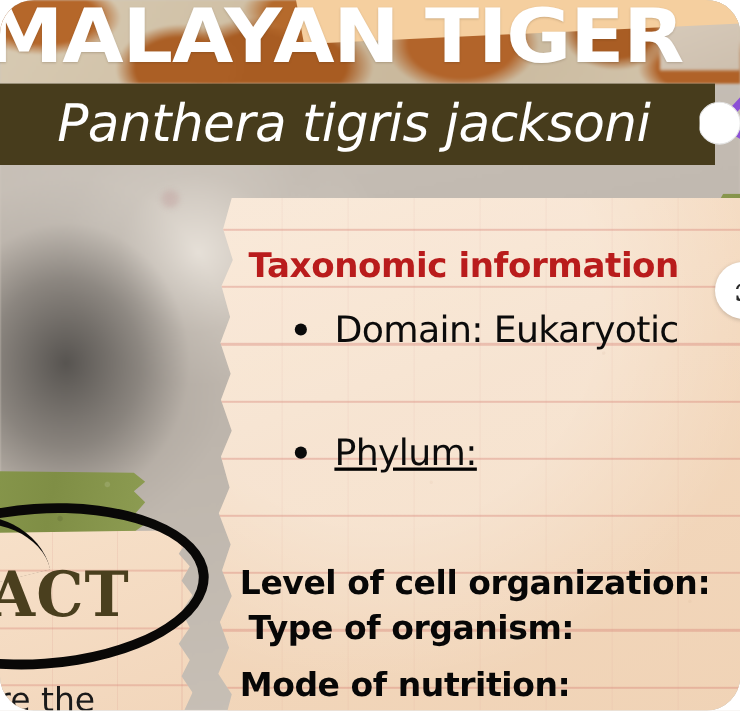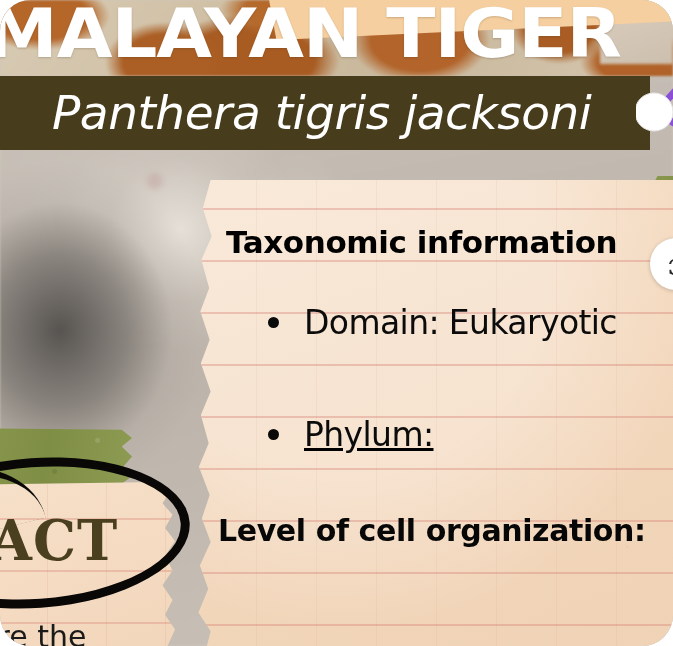--- a/index.html
+++ b/index.html
@@ -307,30 +307,29 @@
     width: 490px;
     height: 470px;
     overflow: hidden;
   }
   .sec-heading {
     position: absolute;
     font-family: "DejaVu Sans", sans-serif;
     font-weight: bold;
     font-size: 31px;
     line-height: 40px;
-    color: #000000;
+    color: #b91c1c;
     white-space: nowrap;
     letter-spacing: -0.4px;
   }
   .bullet-row {
     position: absolute;
     display: flex;
     align-items: baseline;
     white-space: nowrap;
-    margin-top: 23px;
   }
   .bullet-dot {
     display: inline-block;
     width: 11px;
     height: 11px;
     border-radius: 50%;
     background: #0a0a0a;
     margin-right: 25px;
     flex: 0 0 auto;
     position: relative;
@@ -399,21 +398,23 @@
     </div>
 
 
     <div class="bullet-row" style="left:72px; top:214px;text-decoration:underline;">
       <span class="bullet-dot"></span>
       <span class="bullet-text">Phylum:</span>
     </div>
 
     <div class="field-row" style="left:22px; top:332px;">Level of cell organization:</div>
 
-
+    <div class="field-row" style="left:30px; top:373px;">Type of organism:</div>
+
+    <div class="field-row" style="left:22px; top:425px;">Mode of nutrition:</div>
   </div>
 
   <div class="badge">
     <span>ɔ</span>
   </div>
 
   <div class="tape-left"></div>
 
   <div class="fact-paper"></div>
 

